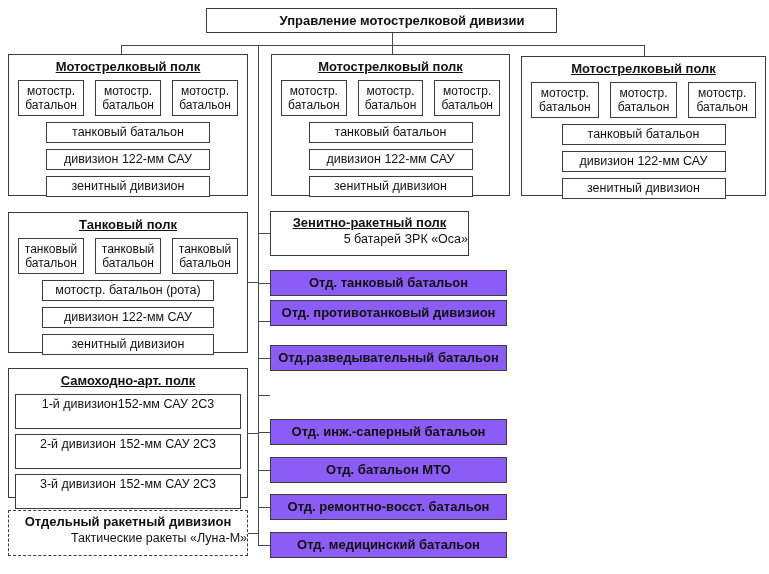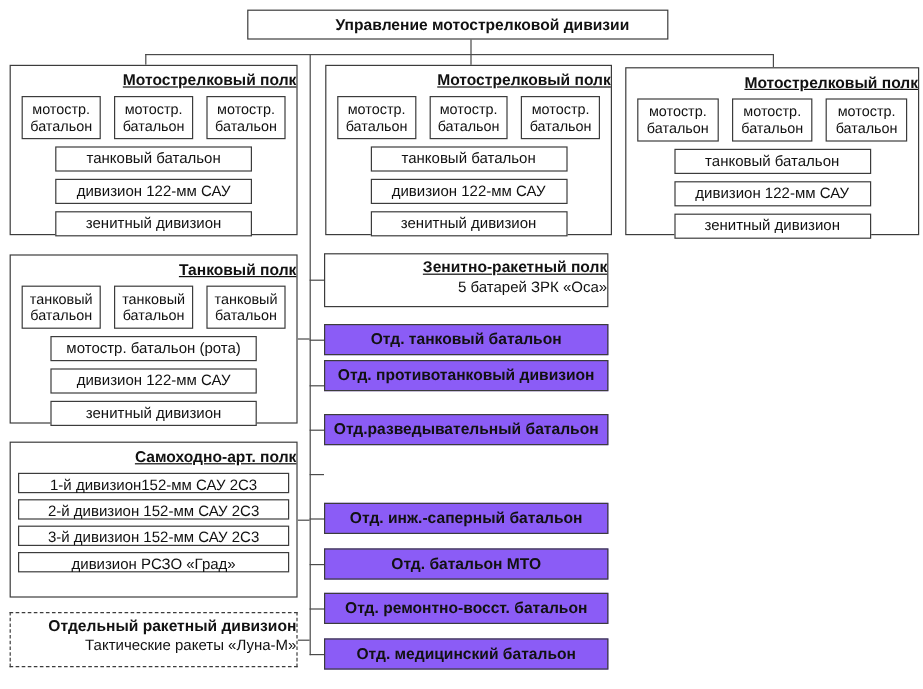--- a/index.html
+++ b/index.html
@@ -21,40 +21,40 @@
     position: absolute; left: 206px; top: 8px; width: 351px; height: 25px;
     border: 1px solid #3c3c3c; background: #ffffff;
     display: flex; align-items: center; justify-content: center;
     font-weight: bold; font-size: 13px; padding-left: 41px;
   }
   .polk {
     position: absolute; border: 1px solid #3c3c3c; background: #ffffff;
   }
   .polk.dashed { border-style: dashed; }
   .polk-title {
-    margin-top: 4px; text-align: right;
+    margin-top: 4px; text-align: center;
     font-weight: bold; font-size: 13px; text-decoration: underline;
     line-height: 16px;
   }
   .polk-sub {
     text-align: right; font-size: 12.5px; line-height: 16px; margin-top: 2px;
   }
   .sub-row { display: flex; gap: 11px; padding: 0 9px; margin-top: 5px; }
   .sub-box {
     flex: 1; border: 1px solid #3c3c3c; background: #ffffff;
     text-align: center; font-size: 12px; line-height: 14px; padding: 3px 0;
   }
   .sub-box span { display: block; }
   .wide-box {
     width: 164px; height: 21px; margin: 6px auto 0;
     border: 1px solid #3c3c3c; background: #ffffff;
     text-align: center; font-size: 12.5px; line-height: 19px;
   }
   .art-box {
-    width: 226px; height: 17px; margin: 5px auto 0;
+    width: 226px; height: 35px; margin: 5px auto 0;
     border: 1px solid #3c3c3c; background: #ffffff;
     text-align: center; font-size: 12.5px; line-height: 19px;
   }
   .unit-wide {
     position: absolute; left: 270px; width: 237px; height: 26px;
     border: 1px solid #3c3c3c; background: #8b5cf6;
     text-align: center; font-weight: bold; font-size: 13px; line-height: 24px;
   }
 </style>
 </head>
@@ -177,21 +177,21 @@
     <div class="art-box">2-й дивизион 152-мм САУ 2С3</div>
     <div class="art-box">3-й дивизион 152-мм САУ 2С3</div>
     <div class="art-box">дивизион РСЗО «Град»</div>
   </div>
 
   <div class="polk dashed" style="left:8px; top:510px; width:240px; height:46px;">
     <div class="polk-title" style="text-decoration:none; margin-top:3px;">Отдельный ракетный дивизион</div>
     <div class="polk-sub" style="margin-top:0;">Тактические ракеты «Луна-М»</div>
   </div>
 
-  <div class="polk" style="left:270px; top:211px; width:237px; height:45px;">
+  <div class="polk" style="left:270px; top:211px; width:199px; height:45px;">
     <div class="polk-title" style="margin-top:3px;">Зенитно-ракетный полк</div>
     <div class="polk-sub" style="margin-top:0;">5 батарей ЗРК «Оса»</div>
   </div>
 
   <div class="unit-wide" style="top:270px;">Отд. танковый батальон</div>
   <div class="unit-wide" style="top:300px;">Отд. противотанковый дивизион</div>
   <div class="unit-wide" style="top:345px;">Отд.разведывательный батальон</div>
   <div class="unit-wide" style="top:419px;">Отд. инж.-саперный батальон</div>
   <div class="unit-wide" style="top:457px;">Отд. батальон МТО</div>
   <div class="unit-wide" style="top:494px;">Отд. ремонтно-восст. батальон</div>

